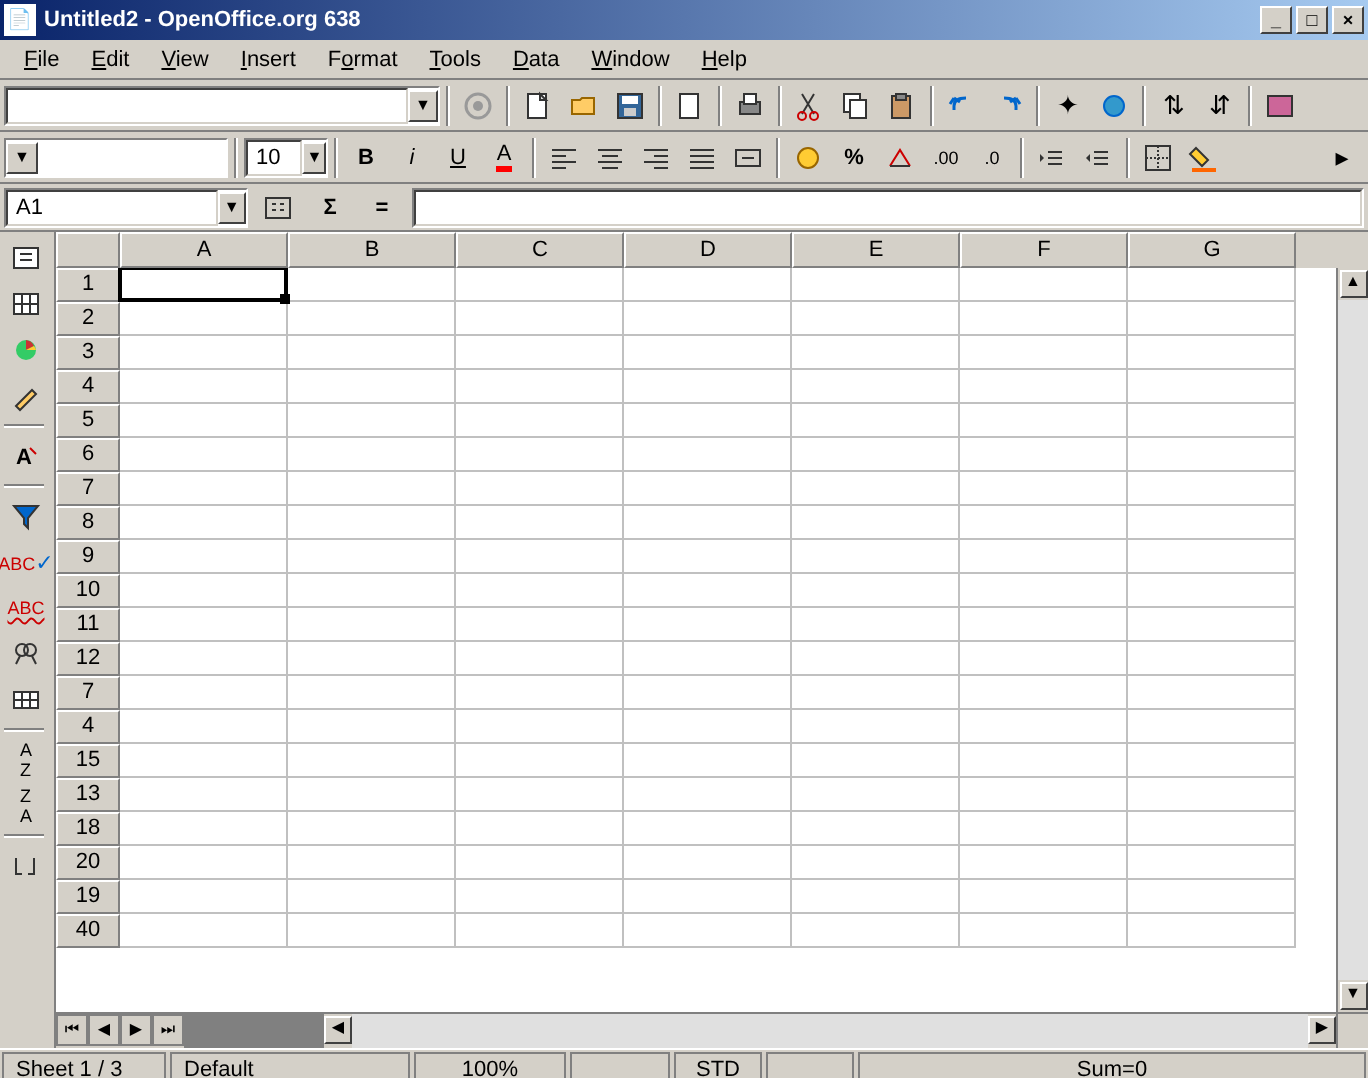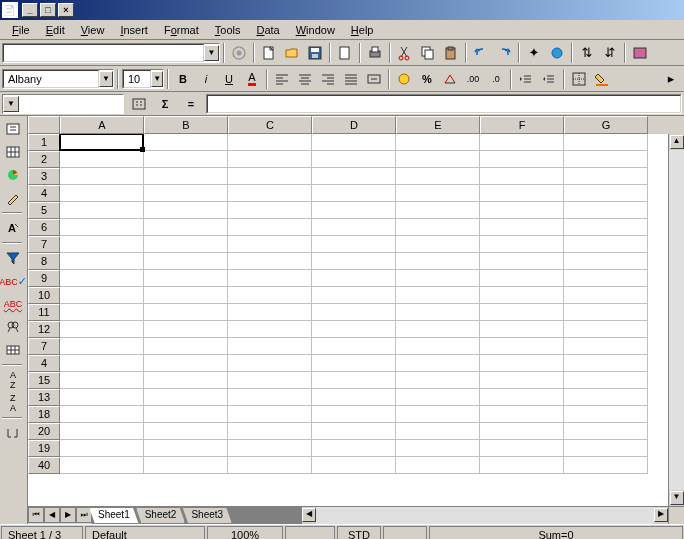--- a/index.html
+++ b/index.html
@@ -46,20 +46,21 @@
 .hscroll { flex: 1; display: flex; background: #d4d0c8; }
 .statusbar { height: 20px; background: #d4d0c8; display: flex; border-top: 1px solid #fff; }
 .status-cell { border: 1px solid #808080; border-top-color: #808080; border-left-color: #808080; padding: 2px 6px; height: 18px; line-height: 12px; margin: 1px; }
 svg { width: 16px; height: 16px; }
 </style>
 </head>
 <body>
 
 <div class="titlebar">
   <div class="titlebar-icon">📄</div>
+  <div class="titlebar-text">Untitled2 - OpenOffice.org 638</div>
   <div class="titlebar-btns">
     <div class="titlebar-btn">_</div>
     <div class="titlebar-btn">□</div>
     <div class="titlebar-btn">×</div>
   </div>
 </div>
 
 <div class="menubar" id="menubar">
     <div class="menu-item"><u>F</u>ile</div>
     <div class="menu-item"><u>E</u>dit</div>
@@ -162,23 +163,20 @@
   <div class="tb-sep"></div>
   <div class="tb-btn">
       <svg viewBox="0 0 16 16">
         <rect x="2" y="3" width="12" height="10" fill="#cc6699" stroke="#333"></rect>
       </svg>
     </div>
 </div>
 
 <div class="toolbar">
   <div class="combo" style="width:112px">
-    <div class="combo-in">
-        <input value="Albany" style="">
-      </div>
     <div class="combo-btn">▼</div>
   </div>
   <div class="tb-sep"></div>
   <div class="combo" style="width:42px">
     <div class="combo-in">
         <input value="10" style="">
       </div>
     <div class="combo-btn">▼</div>
   </div>
   <div class="tb-sep"></div>
@@ -267,20 +265,23 @@
         <path d="M4 3 L10 9 L7 12 L1 6 Z" fill="#ffcc33" stroke="#333"></path>
         <rect x="2" y="13" width="12" height="2" fill="#ff6600"></rect>
       </svg>
     </div>
   <div style="flex:1"></div>
   <div class="tb-btn">▸</div>
 </div>
 
 <div class="formula-bar">
   <div class="combo" style="width:122px">
+    <div class="combo-in">
+        <input value="A1" style="">
+      </div>
     <div class="combo-btn">▼</div>
   </div>
   <div class="tb-btn">
       <svg viewBox="0 0 16 16">
         <rect x="2" y="3" width="12" height="10" fill="none" stroke="#333"></rect>
         <path d="M5 6h2M5 9h2M9 6h2M9 9h2" stroke="#333"></path>
       </svg>
     </div>
   <div class="tb-btn">
       <b>Σ</b>
@@ -554,25 +555,20 @@
         <div class="scroll-btn">▼</div>
       </div>
     </div>
     <div class="sheet-tabs-row">
       <div class="tab-nav">
         <div class="tab-nav-btn">⏮</div>
         <div class="tab-nav-btn">◀</div>
         <div class="tab-nav-btn">▶</div>
         <div class="tab-nav-btn">⏭</div>
       </div>
-      <div class="tabs" id="tabs">
-          <div class="tab active">Sheet1</div>
-          <div class="tab">Sheet2</div>
-          <div class="tab">Sheet3</div>
-        </div>
       <div style="width:70px;background:#808080"></div>
       <div class="hscroll">
         <div class="scroll-btn">◀</div>
         <div class="scroll-track" style="flex:1"></div>
         <div class="scroll-btn">▶</div>
       </div>
       <div style="width:16px;background:#d4d0c8;border-left:1px solid #808080"></div>
     </div>
   </div>
 </div>

